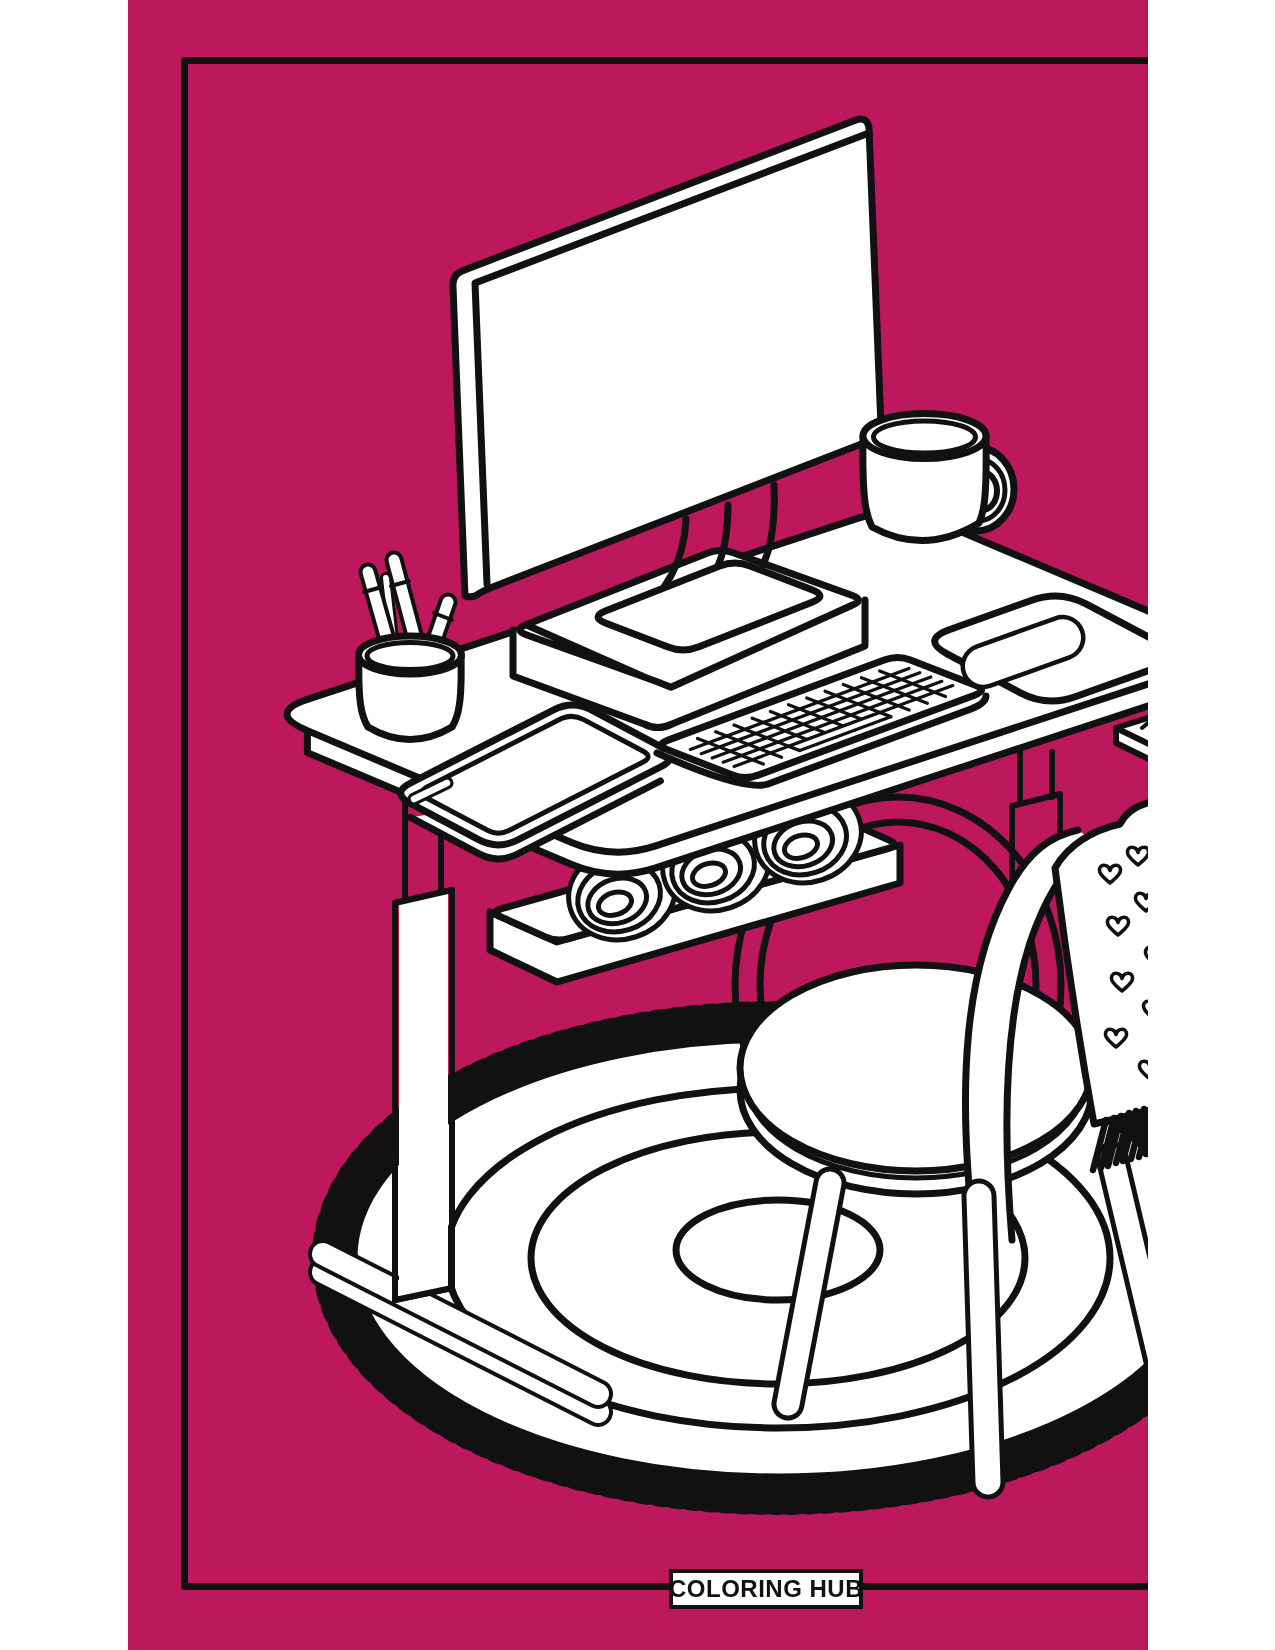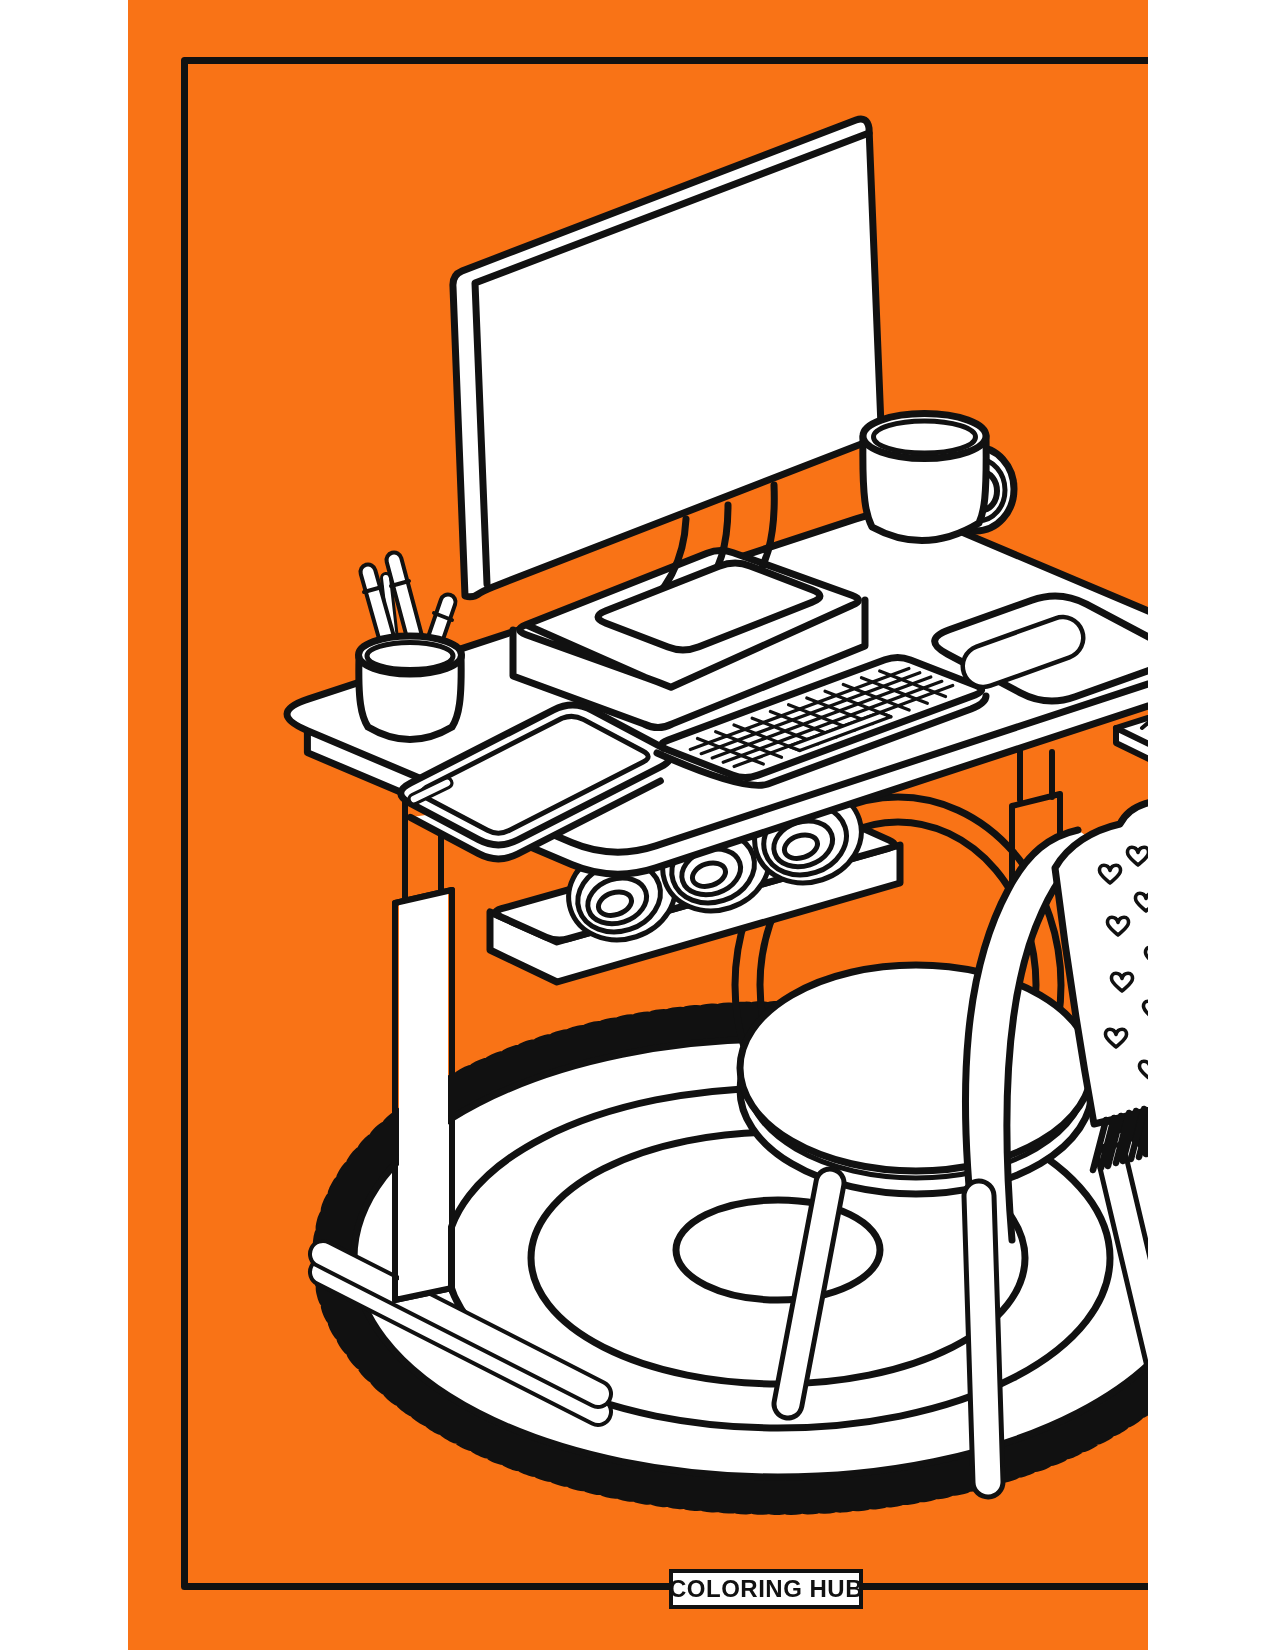--- a/index.html
+++ b/index.html
@@ -1,17 +1,17 @@
 <!DOCTYPE html>
 <html><head>
 <meta charset="utf-8">
 <style>
   html,body{margin:0;padding:0;background:#ffffff;}
   body{font-family:"Liberation Sans", sans-serif;}
-  .page{position:relative;width:1020px;height:1650px;background:#f97316;margin:0 auto;overflow:hidden;text-decoration:underline;}
+  .page{position:relative;width:1020px;height:1650px;background:#be185d;margin:0 auto;overflow:hidden;text-decoration:underline;}
   svg{display:block;position:absolute;left:0;top:0;}
   .ink{stroke:#111;fill:none;stroke-linecap:round;stroke-linejoin:round;}
   .fillw{fill:#fff;}
   .brand-text{font-family:"Liberation Sans", sans-serif;font-weight:bold;font-size:24px;letter-spacing:0.5px;fill:#111;}
 </style>
 </head>
 <body>
 
 <div class="page">
 <svg width="1275" height="1650" viewBox="0 0 1275 1650">

